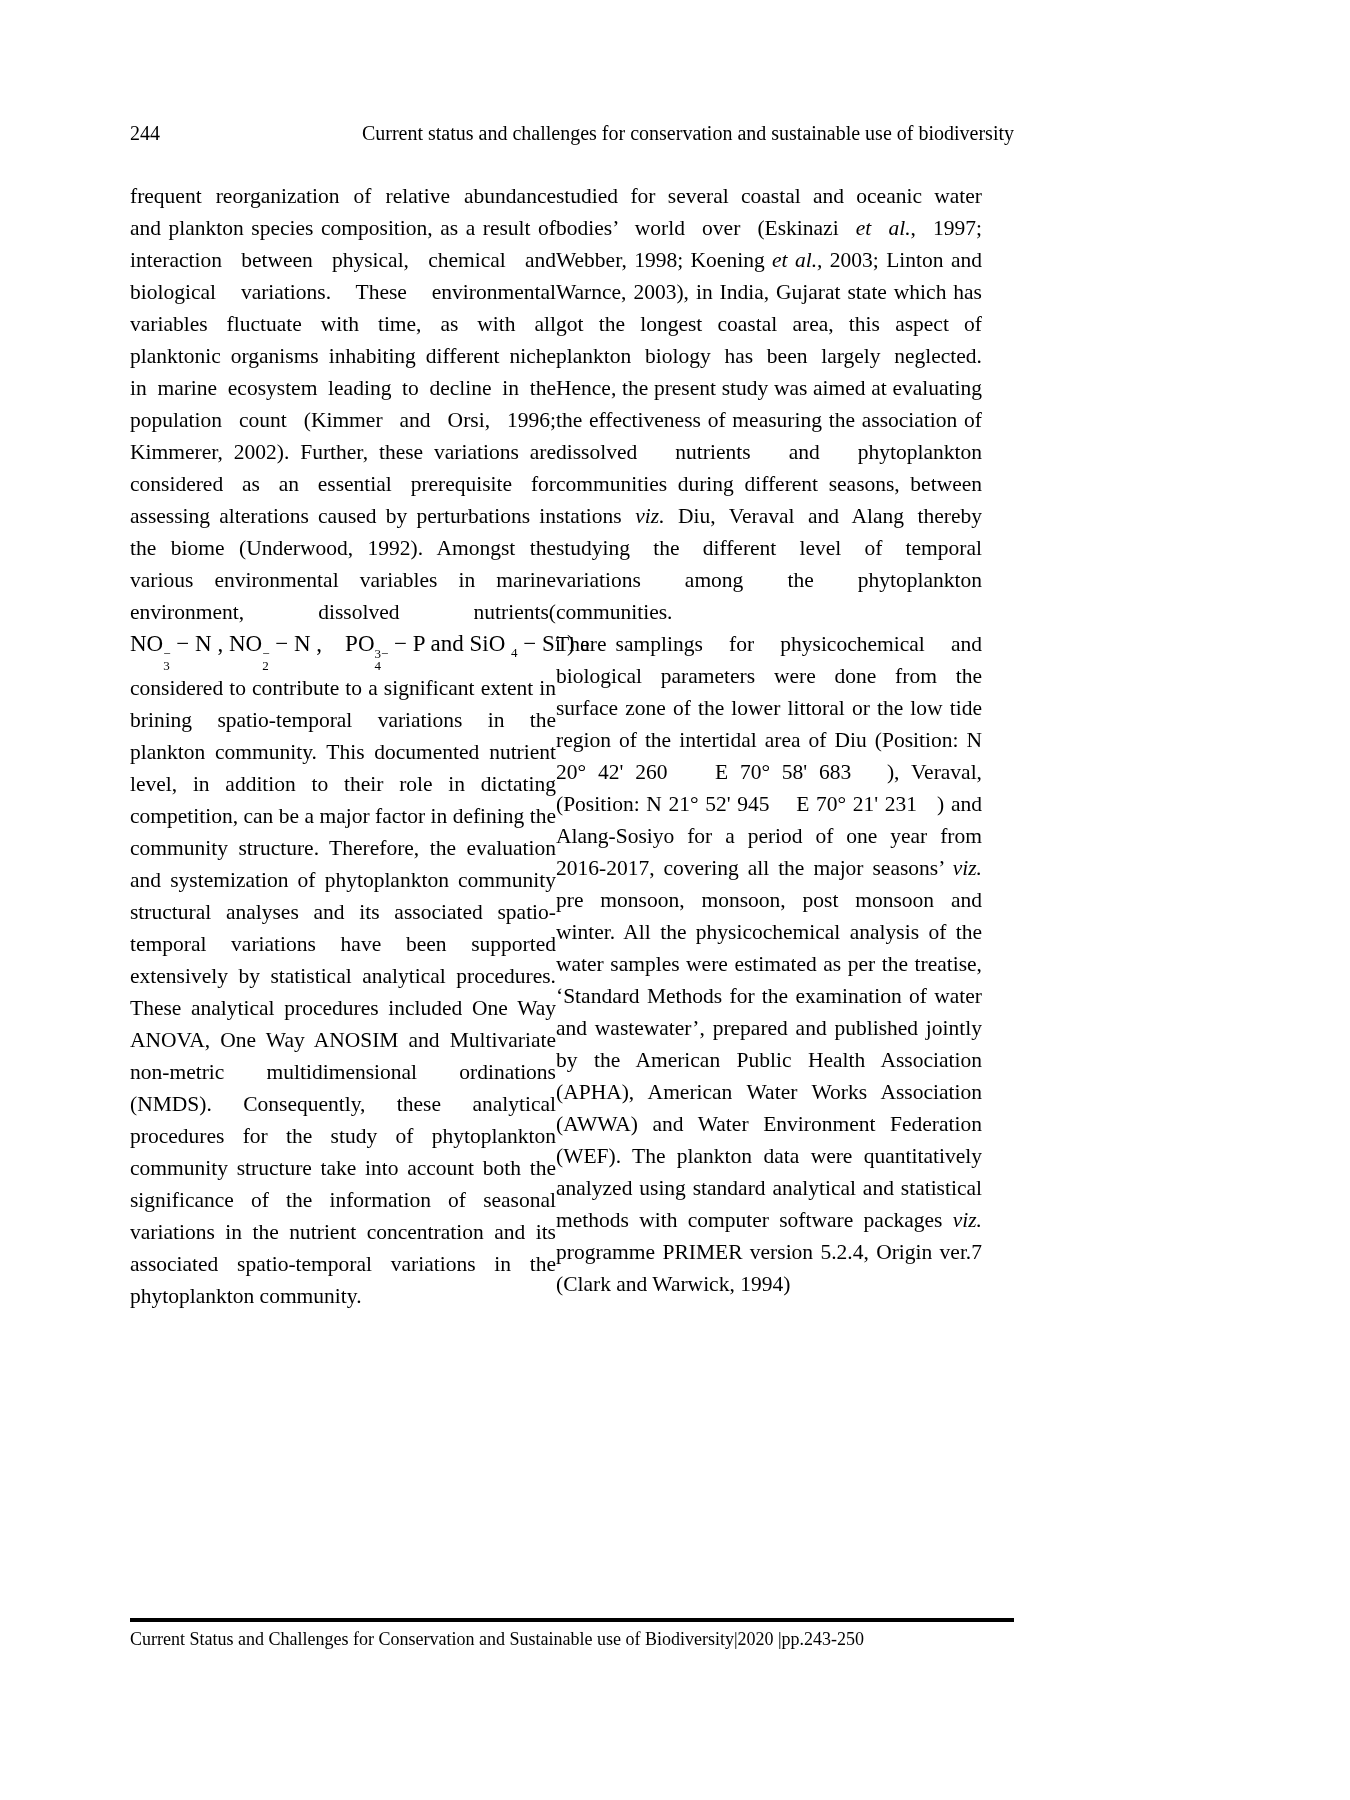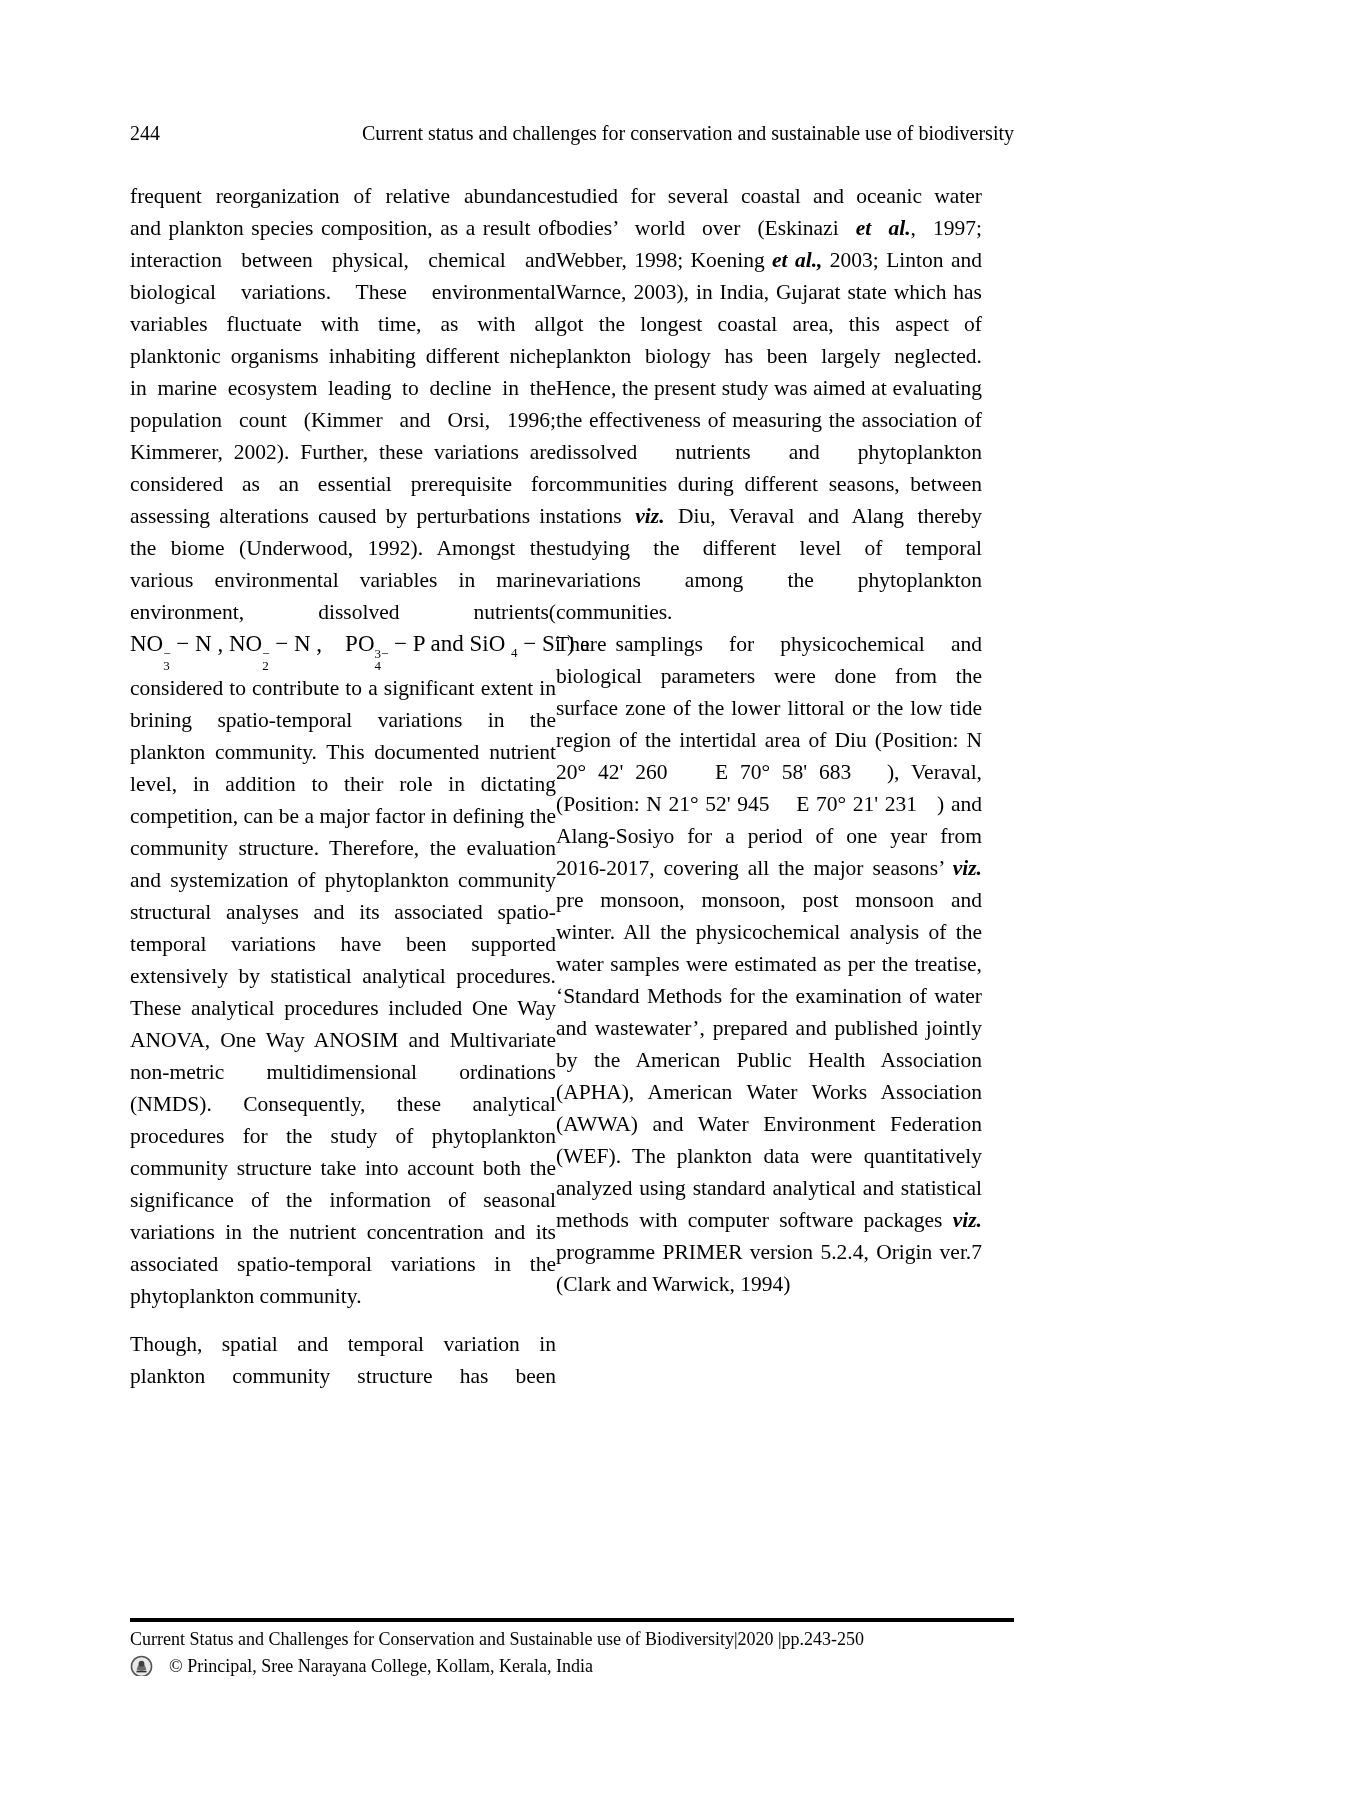--- a/index.html
+++ b/index.html
@@ -10,21 +10,21 @@
   .content { position:absolute; left:130px; top:120px; width:884px; }
   .running-head {
     display:flex; justify-content:space-between; align-items:baseline;
     font-size:20px; line-height:26px;
   }
   .columns { display:flex; margin-top:34px; }
   .col { width:426px; font-size:21.5px; line-height:32px; text-align:justify; }
   p { margin:0; }
   .para-space { margin-top:16px; }
   .justify-all { text-align-last:justify; }
-  .it { font-style:italic;font-weight:bold; }
+  .it { font-style:italic; }
   .section-heading {
     font-size:23px; font-weight:bold; margin:30px 0 20px; text-align:left;
     line-height:30px;
   }
   .chem { white-space:nowrap; font-size:23px; }
   .ss {
     display:inline-flex; flex-direction:column; align-items:flex-start;
     vertical-align:-0.55em; font-size:13px; line-height:12px;
   }
   .ss span { display:block; }
@@ -55,39 +55,29 @@
         <p class="para"><span>frequent reorganization of relative abundance and plankton species composition, as a result of interaction between physical, chemical and biological variations. These environmental variables fluctuate with time, as with all planktonic organisms inhabiting different niche in marine ecosystem leading to decline in the population count (Kimmer and Orsi, 1996; Kimmerer, 2002). Further, these variations are considered as an essential prerequisite for assessing alterations caused by perturbations in the biome (Underwood, 1992). Amongst the various environmental variables in marine environment, dissolved nutrients( </span><span class="chem"><span>NO</span><span class="ss">
                 <span>−</span>
                 <span>3</span>
               </span><span> − N , </span></span><span class="chem"><span>NO</span><span class="ss">
                 <span>−</span>
                 <span>2</span>
               </span><span> − N ,&nbsp;&nbsp;&nbsp; </span></span><span class="chem"><span>PO</span><span class="ss">
                 <span>3−</span>
                 <span>4</span>
               </span><span> − P and </span></span><span class="chem"><span>SiO </span><span class="solo-sub">4</span><span> − Si ) </span></span><span>are considered to contribute to a significant extent in brining spatio-temporal variations in the plankton community. This documented nutrient level, in addition to their role in dictating competition, can be a major factor in defining the community structure. Therefore, the evaluation and systemization of phytoplankton community structural analyses and its associated spatio-temporal variations have been supported extensively by statistical analytical procedures. These analytical procedures included One Way ANOVA, One Way ANOSIM and Multivariate non-metric multidimensional ordinations (NMDS). Consequently, these analytical procedures for the study of phytoplankton community structure take into account both the significance of the information of seasonal variations in the nutrient concentration and its associated spatio-temporal variations in the phytoplankton community.</span></p>
-        <p class="para para-space justify-all">Though, spatial and temporal variation in plankton community structure has been</p>
       </section>
 
       <section class="col">
         <p class="para"><span>studied for several coastal and oceanic water bodies’ world over (Eskinazi </span><span class="it">et al.</span><span>, 1997; Webber, 1998; Koening </span><span class="it">et al.,</span><span> 2003; Linton and Warnce, 2003), in India, Gujarat state which has got the longest coastal area, this aspect of plankton biology has been largely neglected. Hence, the present study was aimed at evaluating the effectiveness of measuring the association of dissolved nutrients and phytoplankton communities during different seasons, between stations </span><span class="it">viz.</span><span> Diu, Veraval and Alang thereby studying the different level of temporal variations among the phytoplankton communities.</span></p>
 
 
         <p class="para"><span>The samplings for physicochemical and biological parameters were done from the surface zone of the lower littoral or the low tide region of the intertidal area of Diu (Position: N 20° 42' 260&nbsp;&nbsp;&nbsp;&nbsp;E 70° 58' 683&nbsp;&nbsp;&nbsp;), Veraval, (Position: N 21° 52' 945&nbsp;&nbsp;&nbsp;&nbsp;E 70° 21' 231&nbsp;&nbsp;&nbsp;) and Alang-Sosiyo for a period of one year from 2016-2017, covering all the major seasons’ </span><span class="it">viz.</span><span> pre monsoon, monsoon, post monsoon and winter. All the physicochemical analysis of the water samples were estimated as per the treatise, ‘Standard Methods for the examination of water and wastewater’, prepared and published jointly by the American Public Health Association (APHA), American Water Works Association (AWWA) and Water Environment Federation (WEF). The plankton data were quantitatively analyzed using standard analytical and statistical methods with computer software packages </span><span class="it">viz.</span><span> programme PRIMER version 5.2.4, Origin ver.7 (Clark and Warwick, 1994)</span></p>
       </section>
 
     </main>
   </div>
 
   <footer class="page-footer">
     <div class="rule"></div>
     <div class="footer-line1">Current Status and Challenges for Conservation and Sustainable use of Biodiversity|2020 |pp.243-250</div>
-    <div class="footer-line2">
-      <svg class="emblem" viewBox="0 0 24 24" aria-hidden="true">
-        <circle cx="12" cy="12" r="10.5" fill="#e9e9e9" stroke="#555555" stroke-width="1.6"></circle>
-        <path d="M7 15.2c1-4.2 3-7.2 5-8.2 2 1 4 4 5 8.2-2 1.6-8 1.6-10 0z" fill="#6a6a6a"></path>
-        <circle cx="12" cy="9" r="3" fill="#3f3f3f"></circle>
-        <rect x="6.8" y="16.4" width="10.4" height="1.7" fill="#2e2e2e"></rect>
-      </svg>
-      <span>© Principal, Sree Narayana College, Kollam, Kerala, India</span>
-    </div>
   </footer>
 </div>
 
 </body></html>

